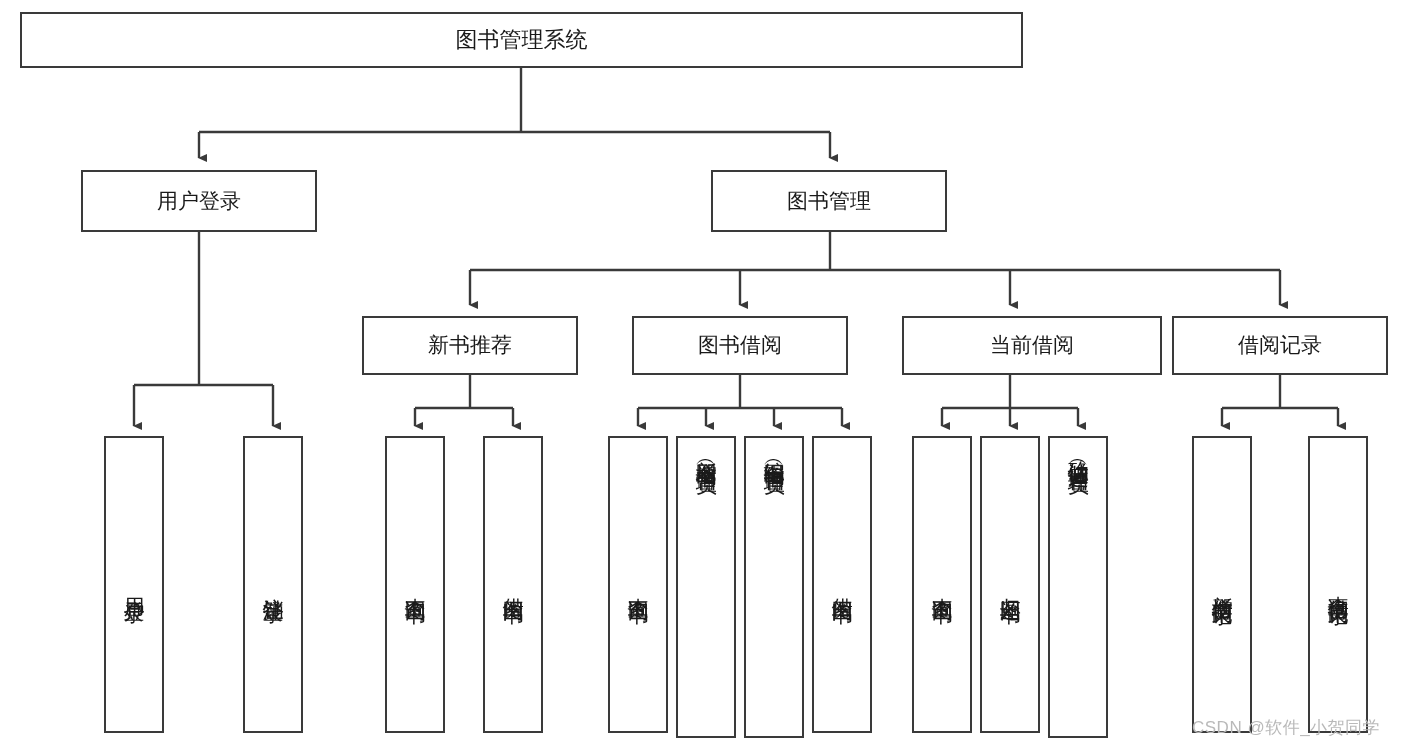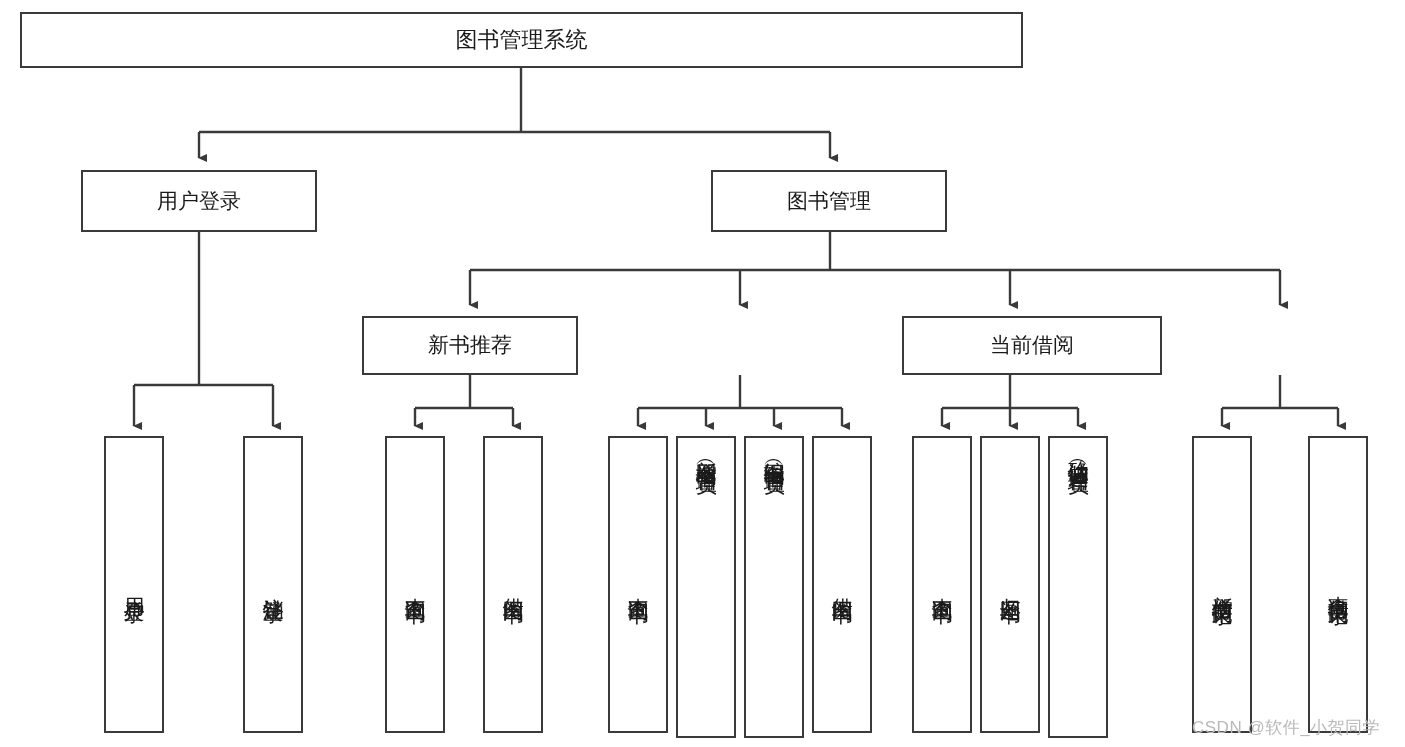--- a/index.html
+++ b/index.html
@@ -129,22 +129,28 @@
   <div class="node horizontal" style="left:81px; top:170px; width:236px; height:62px;">
     <span>用户登录</span>
   </div>
   <div class="node horizontal" style="left:362px; top:316px; width:216px; height:59px;">
     <span>新书推荐</span>
   </div>
 
   <div class="node horizontal" style="left:711px; top:170px; width:236px; height:62px;">
     <span>图书管理</span>
   </div>
+  <div class="node horizontal" style="left:632px; top:316px; width:216px; height:59px;">
+    <span>图书借阅</span>
+  </div>
   <div class="node horizontal" style="left:902px; top:316px; width:260px; height:59px;">
     <span>当前借阅</span>
+  </div>
+  <div class="node horizontal" style="left:1172px; top:316px; width:216px; height:59px;">
+    <span>借阅记录</span>
   </div>
 
   <div class="node leaf" style="left:104px; top:436px; width:60px; height:297px;">
     <span class="vtext">用户登录</span>
   </div>
   <div class="node leaf" style="left:243px; top:436px; width:60px; height:297px;">
     <span class="vtext">注销登录</span>
   </div>
 
   <div class="node leaf" style="left:385px; top:436px; width:60px; height:297px;">

